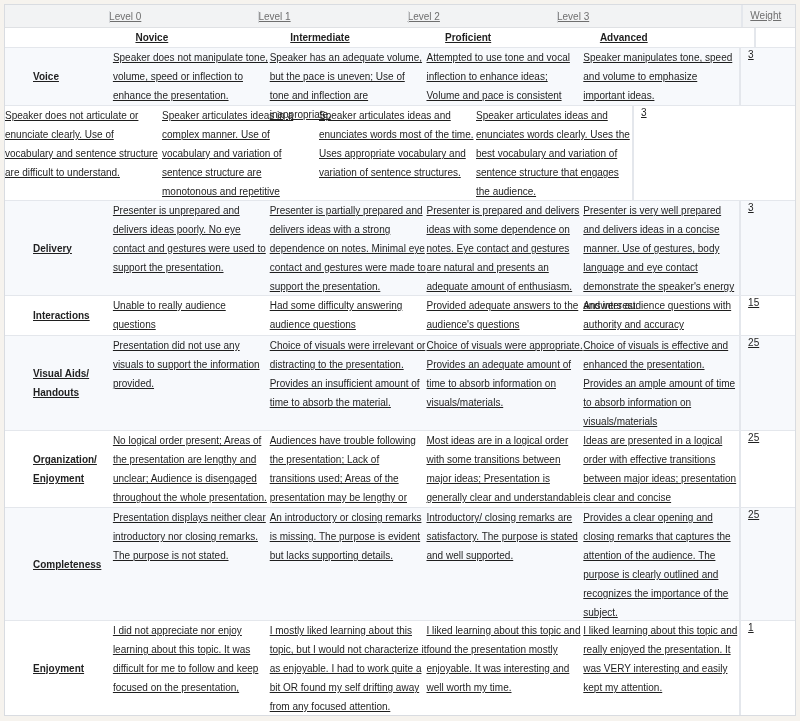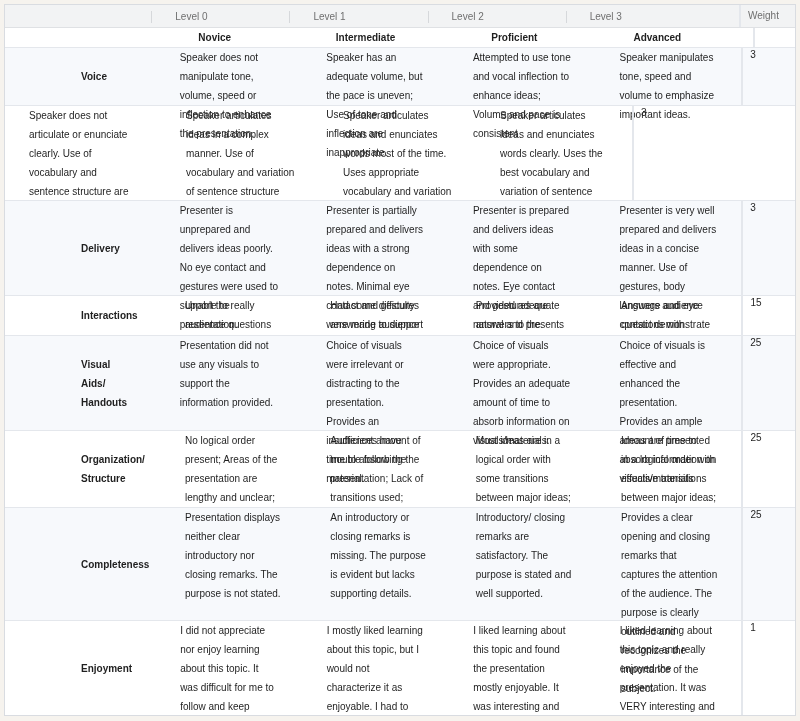--- a/index.html
+++ b/index.html
@@ -7,22 +7,22 @@
     width:800px; height:721px; background:#f6f3ee; position:relative; overflow:hidden;
     font-family:"Liberation Sans", sans-serif; color:#1f1f1f;
   }
   .table {
     position:absolute; left:4px; top:4px; width:792px; height:712px;
     background:#fff; border:1px solid #d9dce1; box-sizing:border-box;
   }
   .row { position:absolute; left:0; width:790px; display:flex; box-sizing:border-box; border-bottom:1px solid #e4e7ec; }
   .row.alt { background:#f7f9fc; }
   .row.head { background:#f2f3f4; border-bottom:1px solid #dfe1e4; }
-  .cell { box-sizing:border-box; font-size:10px; line-height:19px; padding:0 24px; height:100%; }
-  .c-cat { width:108px; display:flex; align-items:center; padding-left:28px; font-weight:bold; font-size:10px;margin-left:48px; }
+  .cell { box-sizing:border-box; font-size:10px; line-height:19px; padding:0 0; height:100%;text-decoration:underline; }
+  .c-cat { width:108px; display:flex; align-items:center; padding-left:28px; font-weight:bold; font-size:10px; }
   .c-l { width:157px; padding-top:0; }
   .c-l.l3 { width:156px; }
   .c-w { width:56px; border-left:2px solid #e4e7ec; padding-left:7px; line-height:14px; padding-top:0; }
   .head .cell { display:flex; align-items:center; color:#6f6f6f; font-size:10px; }
   .head .c-l { position:relative; }
   .head .c-l::before { content:""; position:absolute; left:0; top:6px; height:12px; width:1px; background:#d6d8db; }
   .head .c-w { color:#6f6f6f;margin-left:36px; }
   .sub .cell { display:flex; align-items:center; font-weight:bold; }
   .sub .c-w { border-left:2px solid #e4e7ec; }
 </style>
@@ -87,21 +87,21 @@
   <div class="row alt" style="top:331px;height:95px;">
     <div class="cell c-cat">Visual Aids/ Handouts</div>
     <div class="cell c-l">Presentation did not use any visuals to support the information provided.</div>
     <div class="cell c-l">Choice of visuals were irrelevant or distracting to the presentation. Provides an insufficient amount of time to absorb the material.</div>
     <div class="cell c-l">Choice of visuals were appropriate. Provides an adequate amount of time to absorb information on visuals/materials.</div>
     <div class="cell c-l l3">Choice of visuals is effective and enhanced the presentation. Provides an ample amount of time to absorb information on visuals/materials</div>
     <div class="cell c-w">25</div>
   </div>
 
   <div class="row" style="top:426px;height:77px;">
-    <div class="cell c-cat">Organization/ Structure</div>
+    <div class="cell c-cat">Organization/ Enjoyment</div>
     <div class="cell c-l">No logical order present; Areas of the presentation are lengthy and unclear; Audience is disengaged throughout the whole presentation.</div>
     <div class="cell c-l">Audiences have trouble following the presentation; Lack of transitions used; Areas of the presentation may be lengthy or unclear.</div>
     <div class="cell c-l">Most ideas are in a logical order with some transitions between major ideas; Presentation is generally clear and understandable</div>
     <div class="cell c-l l3">Ideas are presented in a logical order with effective transitions between major ideas; presentation is clear and concise</div>
     <div class="cell c-w">25</div>
   </div>
 
   <div class="row alt" style="top:503px;height:113px;">
     <div class="cell c-cat">Completeness</div>
     <div class="cell c-l">Presentation displays neither clear introductory nor closing remarks. The purpose is not stated.</div>

